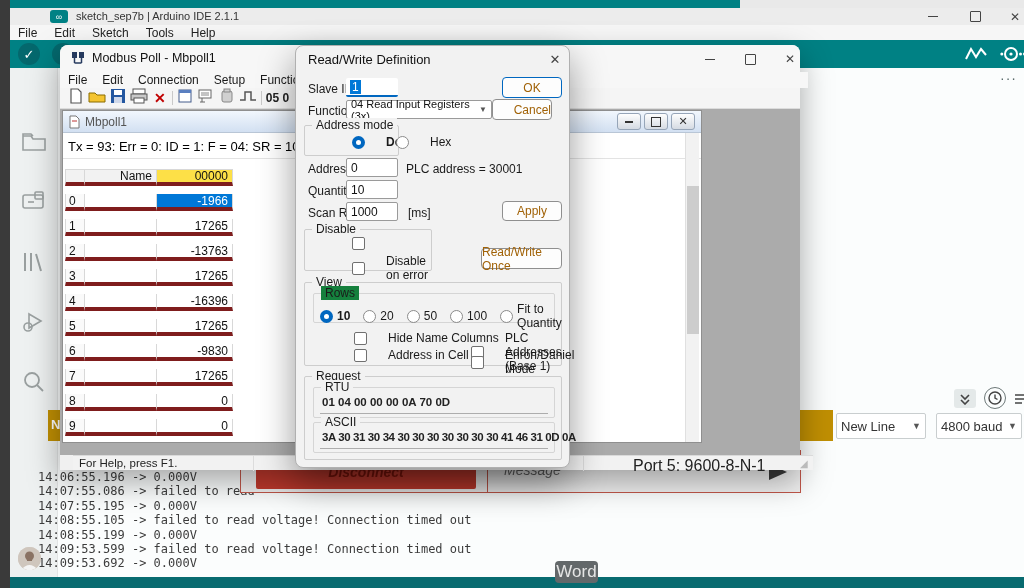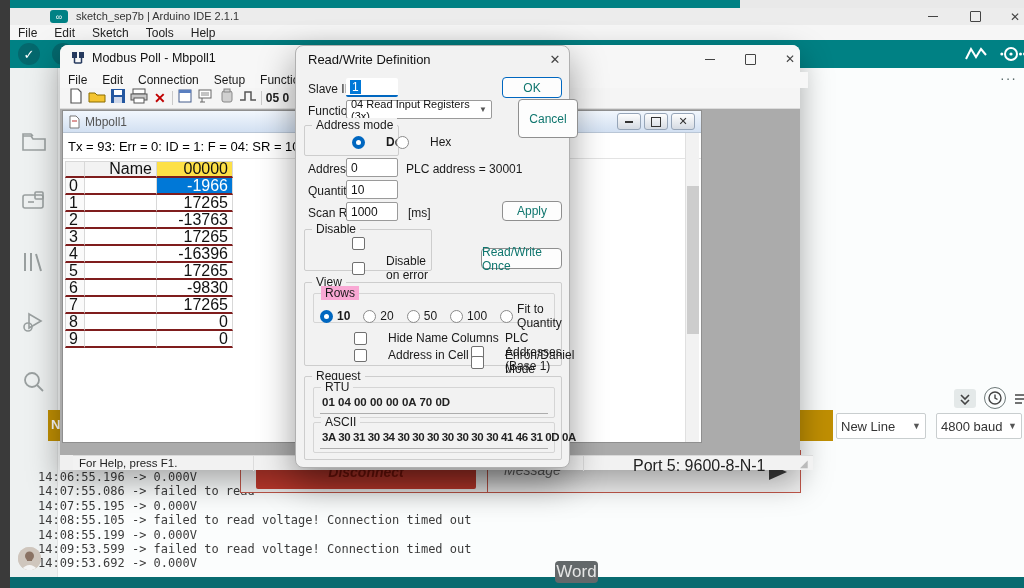--- a/index.html
+++ b/index.html
@@ -3,21 +3,21 @@
 <meta charset="utf-8">
 <style>
   html,body{margin:0;padding:0;background:#d8d8d8;}
   #screen{position:relative;width:1024px;height:588px;overflow:hidden;
           font-family:"Liberation Sans",sans-serif;background:#f2f2f2;
           -webkit-font-smoothing:antialiased;}
   .abs{position:absolute;}
   .mono{font-family:"DejaVu Sans Mono",monospace;}
   
   .btn{background:#fdfdfd;border:1px solid #8f8f8f;border-radius:4px;
-       font-size:12px;color:#0f766e;display:flex;align-items:center;justify-content:center;box-sizing:border-box;}
+       font-size:12px;color:#a16207;display:flex;align-items:center;justify-content:center;box-sizing:border-box;}
   .btn.default{border:1.5px solid #0067c0;}
   .inp{background:#fff;border:1px solid #9a9a9a;border-radius:2px;font-size:12px;color:#111;
        display:flex;align-items:center;padding:0 4px;box-sizing:border-box;}
   .rad{width:13px;height:13px;border-radius:50%;border:1px solid #8b8b8b;background:#fff;
        display:inline-block;box-sizing:border-box;flex:none;}
   .rad.on{border:none;background:#0067c0;position:relative;}
   .rad.on::after{content:"";position:absolute;left:4px;top:4px;width:5px;height:5px;border-radius:50%;background:#fff;}
   .cb{width:13px;height:13px;border:1px solid #707070;border-radius:2px;background:#fff;
       display:inline-block;box-sizing:border-box;flex:none;}
   .lab{font-size:12px;color:#1a1a1a;}
@@ -28,22 +28,22 @@
   .wc{display:flex;align-items:center;justify-content:center;color:#444;}
   .g-min{width:10px;border-top:1px solid #444;}
   .g-max{width:9px;height:9px;border:1px solid #444;border-radius:1px;}
   .g-restore{position:relative;width:9px;height:9px;border:1px solid #444;border-radius:1px;background:#ececec;}
   .g-restore::before{content:"";position:absolute;left:2px;top:-4px;width:8px;height:8px;border:1px solid #444;border-radius:1px;z-index:-1;}
   .x{font-size:12px;color:#444;line-height:1;}
   
   .mdiBtn{width:24px;height:17px;background:linear-gradient(#fefefe,#d5dbe3);border:1px solid #96a5b8;
           border-radius:3px;display:flex;align-items:center;justify-content:center;box-sizing:border-box;}
   
-  .tcell{box-sizing:border-box;border-right:1px solid #d8d8d8;border-bottom:2px solid #7f1d1d;
-         font-size:16px;color:#111;display:flex;align-items:center;}
+  .tcell{box-sizing:border-box;border-right:1px solid #d8d8d8;border-bottom:4px solid #7f1d1d;
+         font-size:12px;color:#111;display:flex;align-items:center;margin-top:8px;}
   .num{justify-content:flex-end;padding-right:4px;}
   .sel{background:#0078d7;color:#fff;}
   .serline{white-space:pre;}
 </style>
 </head>
 <body>
 
 <div id="screen">
 
   <div class="abs" style="left:10px;top:0;width:730px;height:8px;background:#008184;"></div>
@@ -351,21 +351,21 @@
     </div>
     <div class="abs btn default" style="left:206px;top:31px;width:60px;height:21px;">
         <span>OK</span>
       </div>
 
     <span class="abs lab" style="left:12px;top:58px;">Function:</span>
     <div class="abs inp" style="left:50px;top:54px;width:146px;height:19px;font-size:11px;justify-content:space-between;">
       <span>04 Read Input Registers (3x)</span>
         <span style="color:#555;font-size:8px;">▼</span>
     </div>
-    <div class="abs btn" style="left:222px;top:53px;width:60px;height:39px;">
+    <div class="abs btn" style="left:196px;top:53px;width:60px;height:21px;justify-content:flex-end;">
         <span>Cancel</span>
       </div>
 
     <div class="grp" style="left:8px;top:79px;width:95px;height:31px;">
       <span class="gl">Address mode</span>
       <span class="optrow" style="left:6px;top:9px;">
           <span class="rad on"></span>
           <span class="lab" style="font-weight:bold;">Dec</span>
         </span>
       <span class="optrow" style="left:50px;top:9px;">
@@ -404,21 +404,21 @@
           <span class="lab">Disable on error</span>
         </span>
     </div>
     <div class="abs btn" style="left:185px;top:202px;width:81px;height:21px;">
         <span>Read/Write Once</span>
       </div>
 
     <div class="grp" style="left:8px;top:236px;width:258px;height:84px;">
       <span class="gl">View</span>
       <div class="grp" style="left:8px;top:10px;width:242px;height:30px;border-color:#d5d5d5;">
-        <span class="gl" style="background:#f9a8d4;">Rows</span>
+        <span class="gl" style="background:#15803d;">Rows</span>
         <div style="position:absolute;left:6px;top:8px;display:flex;gap:13px;">
             <span style="display: flex; align-items: center; gap: 4px;">
               <span class="rad on"></span>
               <span class="lab" style="font-weight: bold;">10</span>
             </span>
             <span style="display: flex; align-items: center; gap: 4px;">
               <span class="rad"></span>
               <span class="lab">20</span>
             </span>
             <span style="display: flex; align-items: center; gap: 4px;">

